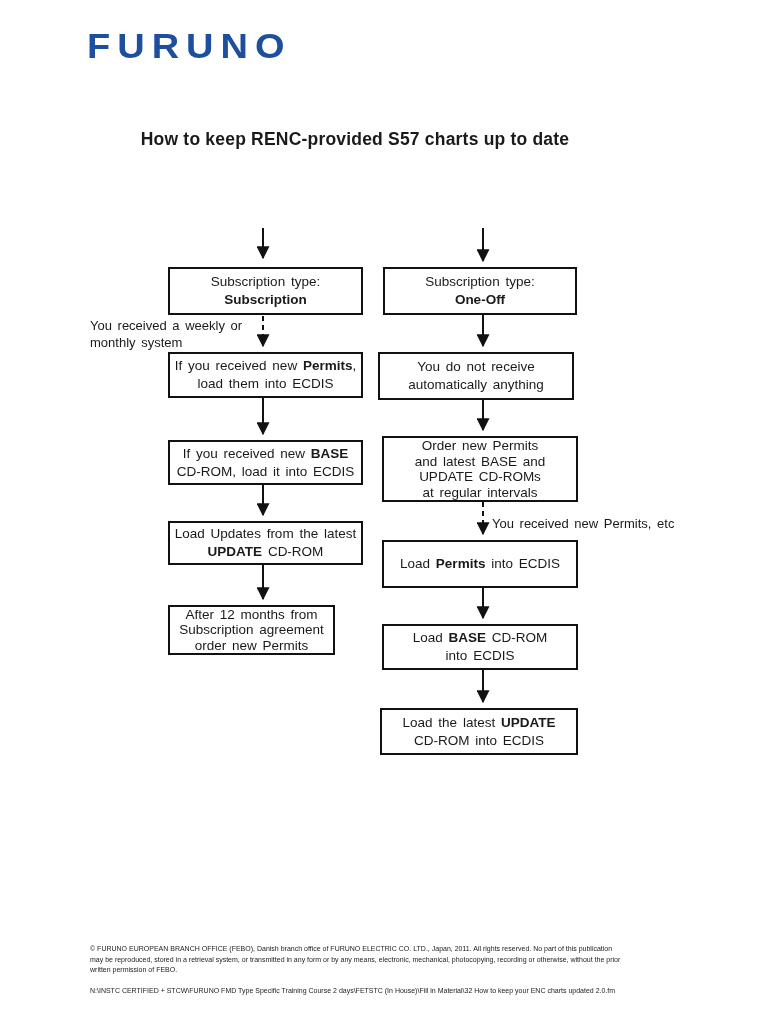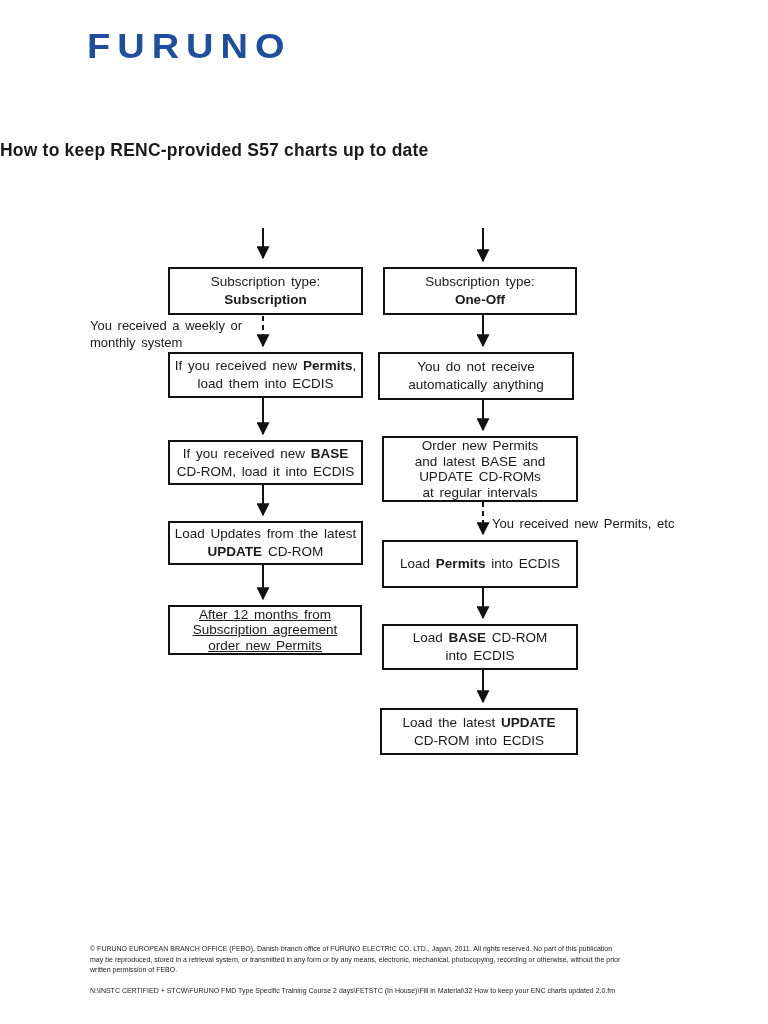--- a/index.html
+++ b/index.html
@@ -6,22 +6,22 @@
   .page {
     position:relative; width:768px; height:1024px; background:#ffffff;
     font-family:"Liberation Sans", sans-serif; color:#1a1a1a; overflow:hidden;
   }
   .logo {
     position:absolute; left:87px; top:27px;
     font-size:38px; font-weight:bold; letter-spacing:7px; line-height:38px;
     transform:scaleY(0.92);
   }
   .doc-title {
-    position:absolute; left:0; top:140px; width:710px;
-    text-align:left; font-size:17.5px; font-weight:bold; letter-spacing:0.2px;
+    position:absolute; left:0; top:129px; width:710px;
+    text-align:center; font-size:17.5px; font-weight:bold; letter-spacing:0.2px;
   }
   .box {
     position:absolute; box-sizing:border-box;
     border:2px solid #111; background:#fff;
     display:flex; align-items:center; justify-content:center;
     text-align:center; font-size:13.5px; line-height:18px;
     white-space:pre-line; word-spacing:2px; padding:2px 4px;
   }
   .box.rounded { border-radius:10px; border-width:2.5px; }
   .box.tight { line-height:15.5px; }
@@ -94,21 +94,21 @@
 UPDATE CD-ROMs
 at regular intervals</span></div>
 
   <div class="box" style="left:168px; top:521px; width:195px; height:44px;"><span>Load Updates from the latest
 <b>UPDATE</b> CD-ROM</span></div>
 
   <div class="note nowrap" style="left:492px; top:515px;">You received new Permits, etc</div>
 
   <div class="box" style="left:382px; top:540px; width:196px; height:48px;"><span>Load <b>Permits</b> into ECDIS</span></div>
 
-  <div class="box tight" style="left:168px; top:605px; width:194px; height:50px;text-decoration:underline;"><span>After 12 months from
+  <div class="box tight" style="left:168px; top:605px; width:167px; height:50px;"><span>After 12 months from
 Subscription agreement
 order new Permits</span></div>
 
   <div class="box" style="left:382px; top:624px; width:196px; height:46px;"><span>Load <b>BASE</b> CD-ROM
 into ECDIS</span></div>
 
   <div class="box" style="left:380px; top:708px; width:198px; height:47px;"><span>Load the latest <b>UPDATE</b>
 CD-ROM into ECDIS</span></div>
 
   <div class="footer-copy">© FURUNO EUROPEAN BRANCH OFFICE (FEBO), Danish branch office of FURUNO ELECTRIC CO. LTD., Japan, 2011. All rights reserved. No part of this publication

